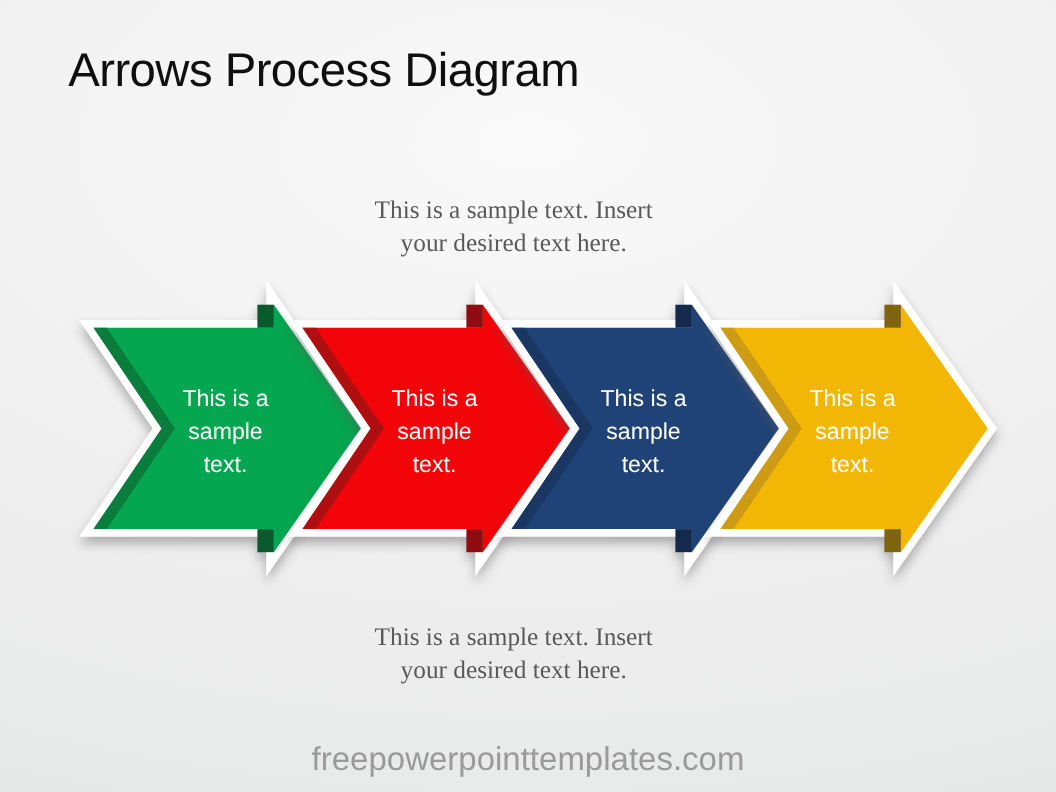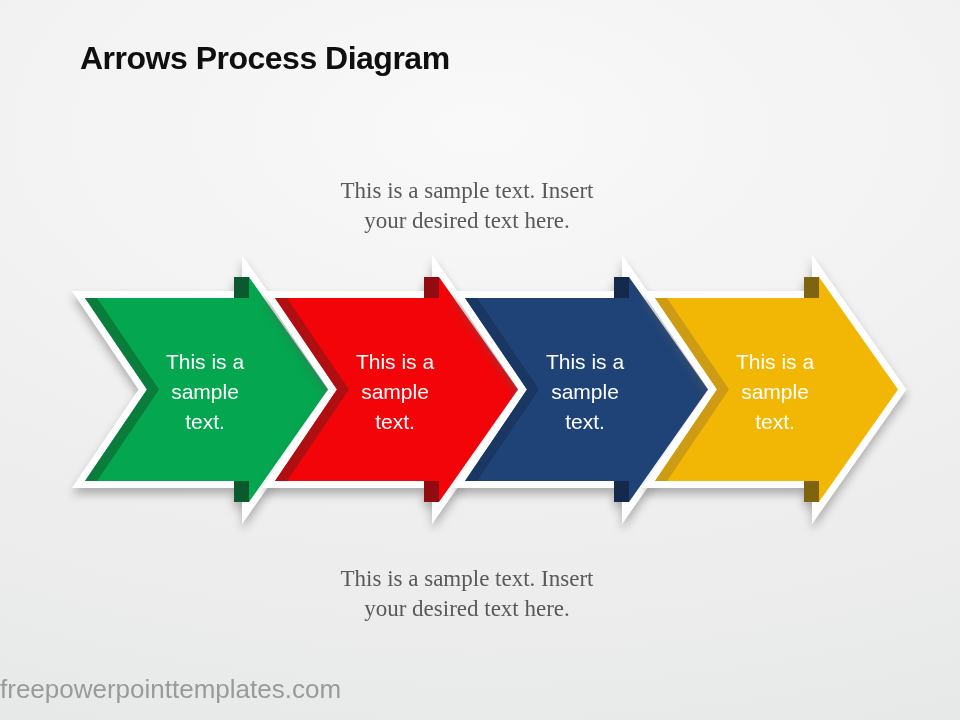--- a/index.html
+++ b/index.html
@@ -4,36 +4,37 @@
 <style>
   html,body{margin:0;padding:0;background:#dcdcdc;}
   .slide{
     position:relative;
     width:960px;height:720px;
     overflow:hidden;
     background:radial-gradient(ellipse 130% 95% at 50% 18%, #f9f9f9 0%, #efefef 55%, #e6e7e7 100%);
     font-family:"Liberation Sans", sans-serif;
   }
   .title{
-    position:absolute;left:80px;top:40px;margin:0;
-    font-size:32px;font-weight:700;letter-spacing:-0.5px;
+    position:absolute;left:62px;top:40px;margin:0;
+    font-size:43px;font-weight:400;letter-spacing:-0.5px;
     color:#0f0f0f;
   }
   .caption{
     position:absolute;left:267px;width:400px;
     text-align:center;
     font-size:23px;line-height:30px;
     color:#595959;
     font-family:Liberation Serif, serif;
   }
   .caption.top{top:176px;}
   .caption.bottom{top:564px;}
   .footer{
     position:absolute;left:0;top:674px;width:960px;
-    font-size:26px;color:#9a9a9a;
+    text-align:center;
+    font-size:30px;color:#9a9a9a;
   }
   svg.diagram{position:absolute;left:0;top:0;}
   svg.diagram text{
     font-family:"Liberation Sans", sans-serif;
     font-size:21px;fill:#ffffff;text-anchor:middle;
   }
   g.step{filter:drop-shadow(0px 6px 5px rgba(90,90,90,0.45));}
 </style>
 </head>
 <body>

